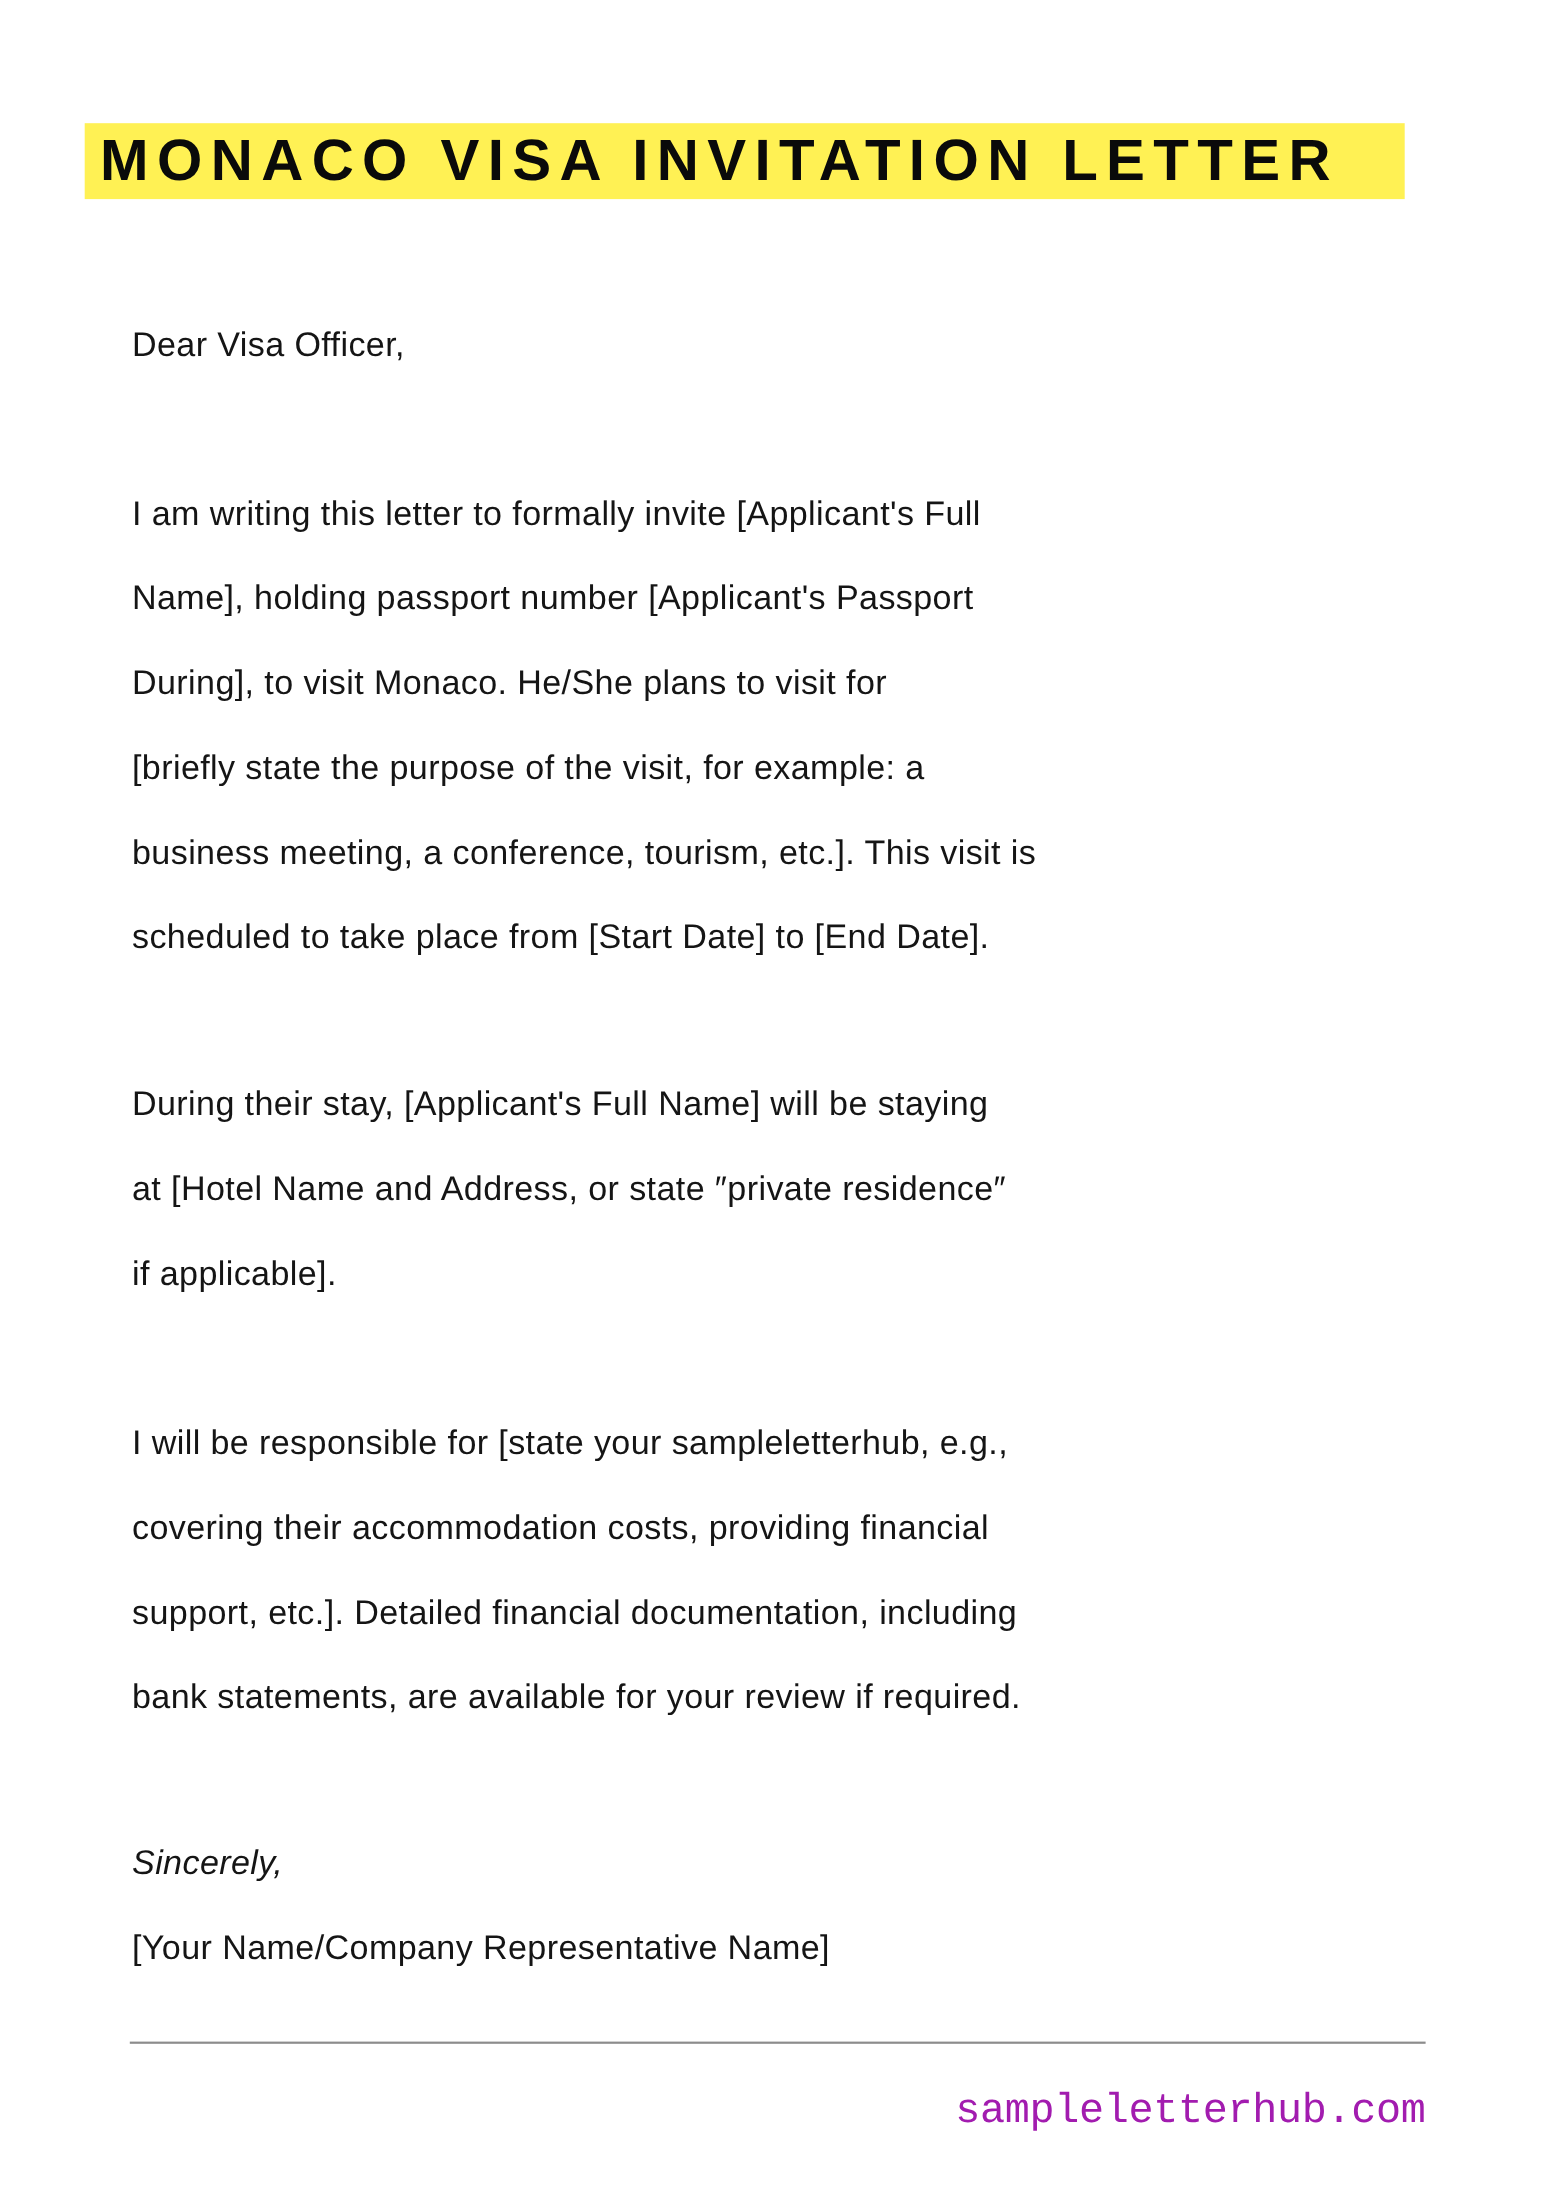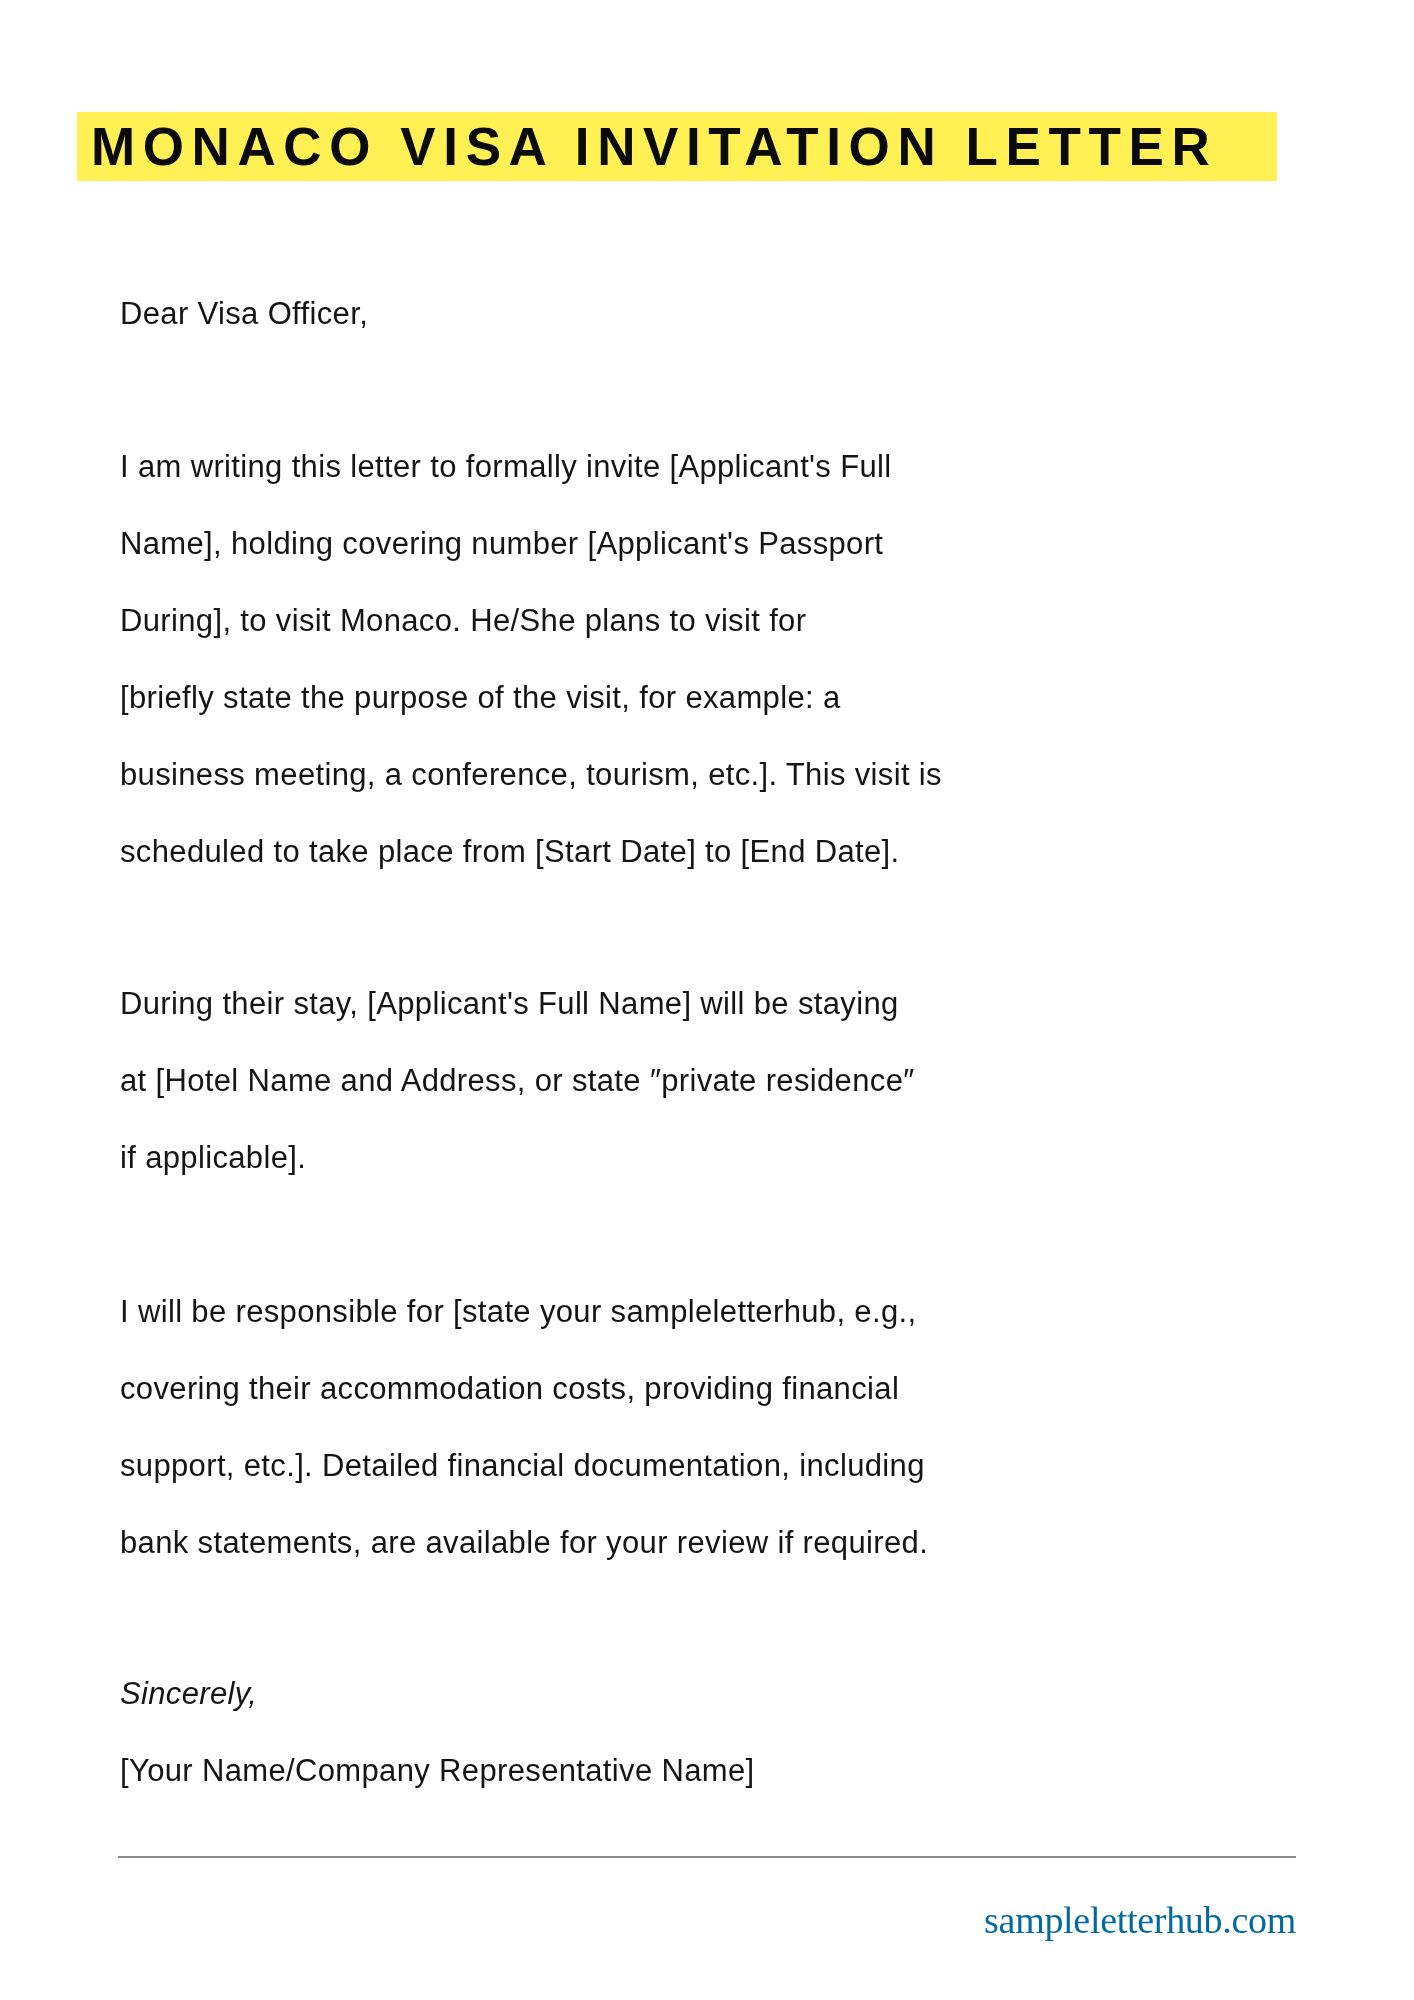--- a/index.html
+++ b/index.html
@@ -54,37 +54,37 @@
       width: 1178px;
       height: 2px;
       background: #8c8c8c;
     }
     .footer-site {
       position: absolute;
       right: 118px;
       top: 1898px;
       font-size: 38px;
       line-height: 44px;
-      font-family: Liberation Serif, serif;
-      color: #0369a1;
+      font-family: Liberation Mono, monospace;
+      color: #a21caf;
       white-space: nowrap;
       letter-spacing: -0.3px;
     }
   </style>
 </head>
 <body>
 
 <div class="title-highlight"></div>
 <h1 class="title" style="margin:0;">MONACO VISA INVITATION LETTER</h1>
 
 <div class="line" style="top:291px;">Dear Visa Officer,</div>
 
 <div>
   <div class="line" style="top:444px;">I am writing this letter to formally invite [Applicant's Full</div>
-  <div class="line" style="top:521px;">Name], holding covering number [Applicant's Passport</div>
+  <div class="line" style="top:521px;">Name], holding passport number [Applicant's Passport</div>
   <div class="line" style="top:598px;">During], to visit Monaco. He/She plans to visit for</div>
   <div class="line" style="top:675px;">[briefly state the purpose of the visit, for example: a</div>
   <div class="line" style="top:752px;">business meeting, a conference, tourism, etc.]. This visit is</div>
   <div class="line" style="top:829px;">scheduled to take place from [Start Date] to [End Date].</div>
 </div>
 
 <div>
   <div class="line" style="top:981px;">During their stay, [Applicant's Full Name] will be staying</div>
   <div class="line" style="top:1058px;">at [Hotel Name and Address, or state ″private residence″</div>
   <div class="line" style="top:1135px;">if applicable].</div>

